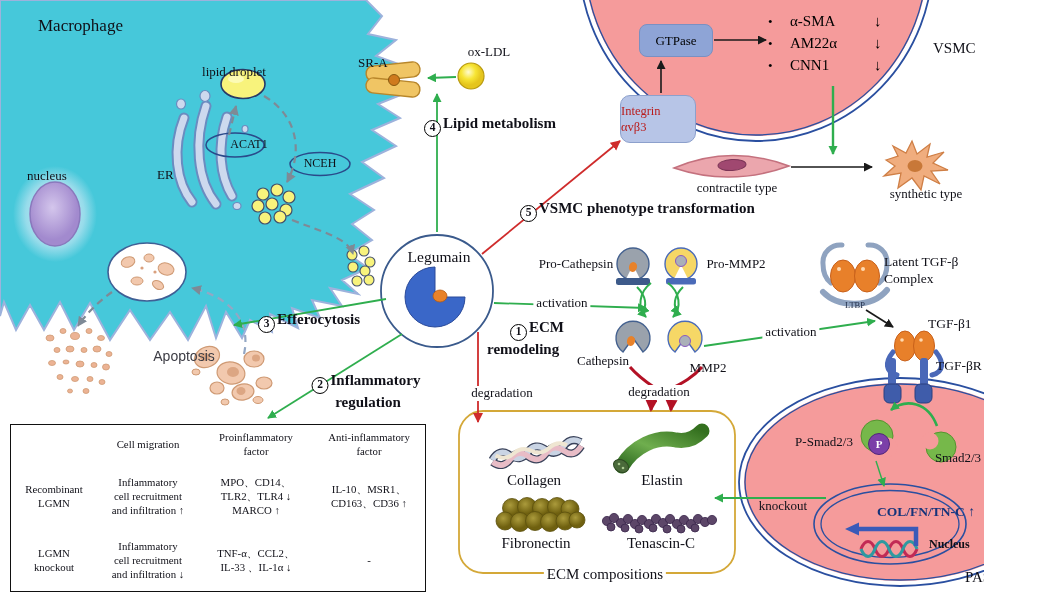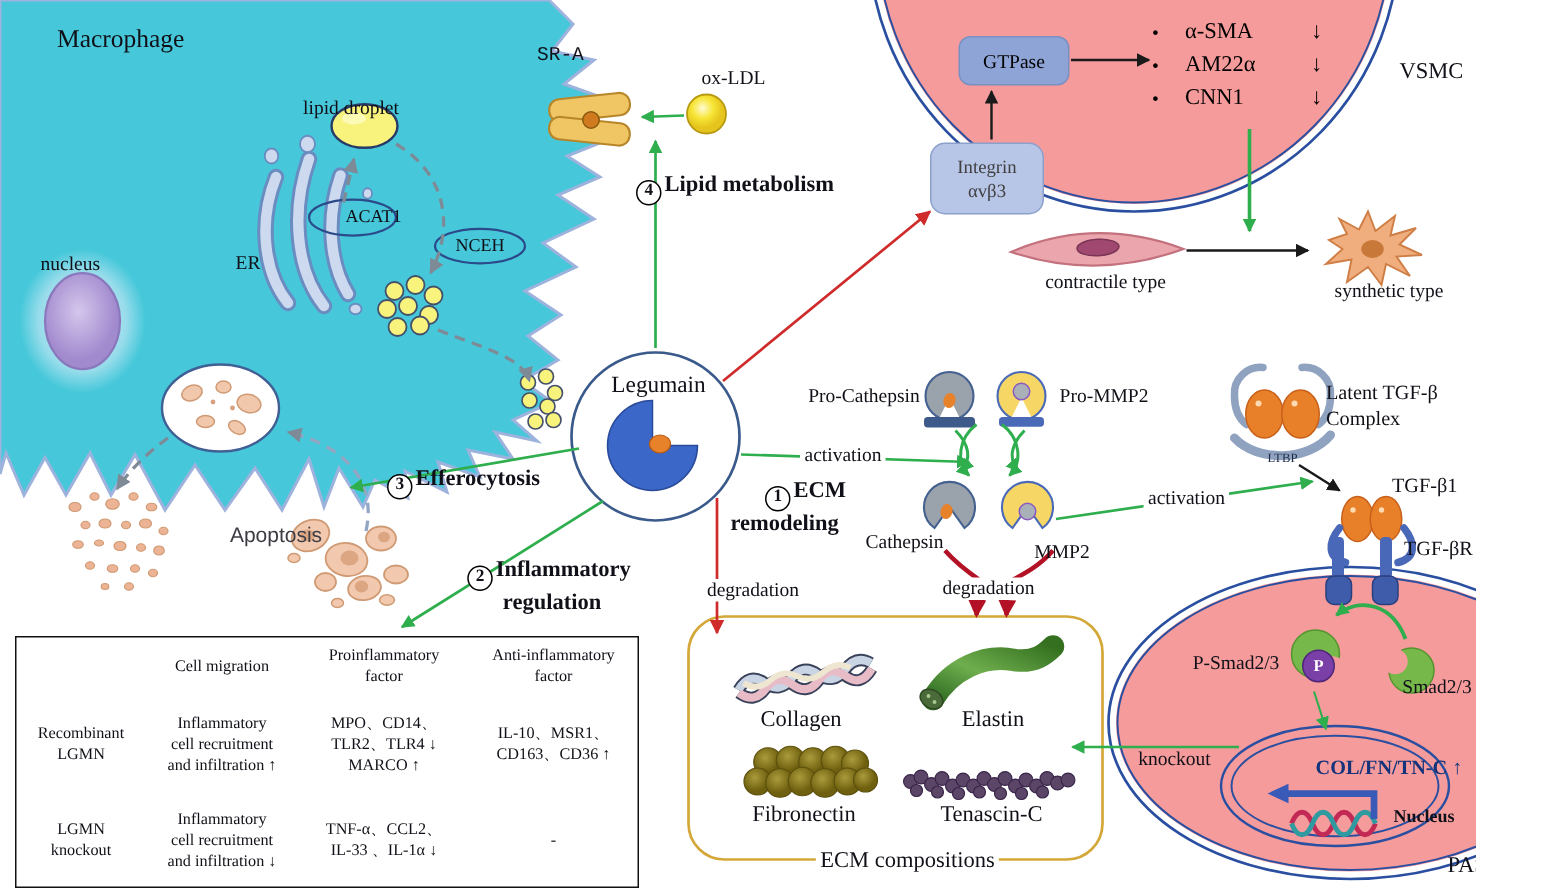--- a/index.html
+++ b/index.html
@@ -16,22 +16,22 @@
   .wbg{background:#fff;padding:0 3px;}
   .navy{color:#15337a;}
   .tiny{font-size:8.5px;color:#1e2a44;}
   .cn{display:inline-block;box-sizing:border-box;width:17px;height:17px;border:1.7px solid #000;
       border-radius:50%;text-align:center;line-height:13px;font-size:11.5px;font-weight:700;
       vertical-align:-2.5px;margin-right:2px;background:#fff;}
   .gtpase{position:absolute;left:639px;top:24px;width:72px;height:31px;background:#8ea4d6;
       border:1px solid #7a90c2;border-radius:8px;color:#000000;font-size:13px;
       display:flex;align-items:center;justify-content:center;text-align:center;}
   .integrin{position:absolute;left:620px;top:95px;width:74px;height:46px;background:#b7c5e7;
-      border:1.5px solid #8ca0cc;border-radius:10px;color:#404040;font-size:12.5px;
-      display:flex;flex-direction:column;align-items:center;justify-content:center;line-height:1.3;}
+      border:1.5px solid #8ca0cc;border-radius:10px;color:#b91c1c;font-size:12.5px;
+      display:flex;flex-direction:column;align-items:flex-start;justify-content:center;line-height:1.3;}
   .vsmc-markers{position:absolute;left:768px;top:11px;}
   .mrow{display:flex;align-items:center;height:21px;margin-bottom:1px;}
   .mb{width:22px;font-size:13px;} .mn{width:76px;font-size:15px;} .mc{font-size:15px;margin-left:8px;}
   .pbadge{position:absolute;left:868px;top:433px;width:20px;height:20px;border-radius:50%;
       background:#7b3fa8;border:1.5px solid #50267a;color:#fff;font-weight:700;font-size:11px;
       display:flex;align-items:center;justify-content:center;}
   .lgmn-table{position:absolute;left:10px;top:424px;width:414px;height:166px;border:1.5px solid #111;
       display:grid;grid-template-columns:86px 102px 114px 112px;grid-template-rows:38px 66px 62px;
       align-items:center;justify-items:center;}
   .cell{font-size:10.8px;text-align:center;white-space:pre-line;line-height:1.3;color:#101018;}
@@ -363,32 +363,33 @@
 <g fill="none" stroke="#1a1a1a" stroke-width="1.6">
   <path d="M714,40 L766,40" marker-end="url(#mb)"></path>
   <path d="M661,93 L661,61" marker-end="url(#mb)"></path>
   <path d="M791,167 L872,167" marker-end="url(#mb)"></path>
   <path d="M866,310 L893,327" marker-end="url(#mb)"></path>
 </g>
 </svg>
 
 <div class="lbl f17" style="left:38px;top:16px;">Macrophage</div>
 <div class="lbl c" style="left:234px;top:51px;margin-top:14px;">lipid droplet</div>
-<div class="lbl" style="left:358px;top:30px;font-family:Liberation Mono, monospace;">SR-A</div>
+<div class="lbl" style="left:358px;top:56px;">SR-A</div>
 <div class="lbl c" style="left:489px;top:45px;">ox-LDL</div>
 <div class="lbl" style="left:27px;top:169px;">nucleus</div>
 <div class="lbl" style="left:157px;top:168px;">ER</div>
 <div class="lbl c f12" style="left:235px;top:138px;padding-left:28px;">ACAT1</div>
 <div class="lbl c f12" style="left:320px;top:157px;">NCEH</div>
 <div class="lbl c sans" style="left:184px;top:348px;">Apoptosis</div>
 
 <div class="lbl b f15" style="left:258px;top:311px;"><span class="cn">3</span><span>Efferocytosis</span></div>
 <div class="lbl b f15 c" style="left:366px;top:372px;"><span class="cn">2</span><span>Inflammatory</span></div>
 <div class="lbl b f15 c" style="left:368px;top:394px;">regulation</div>
 <div class="lbl b f15" style="left:424px;top:115px;"><span class="cn">4</span><span>Lipid metabolism</span></div>
+<div class="lbl b f15" style="left:520px;top:200px;"><span class="cn">5</span><span>VSMC phenotype transformation</span></div>
 <div class="lbl b f15" style="left:482px;top:319px;padding-left:28px;"><span class="cn">1</span><span>ECM</span></div>
 <div class="lbl b f15" style="left:487px;top:341px;">remodeling</div>
 
 <div class="lbl c f16" style="left:439px;top:248px;">Legumain</div>
 
 <div class="gtpase">GTPase</div>
 <div class="integrin">
   <span>Integrin</span>
   <span>αvβ3</span>
 </div>

